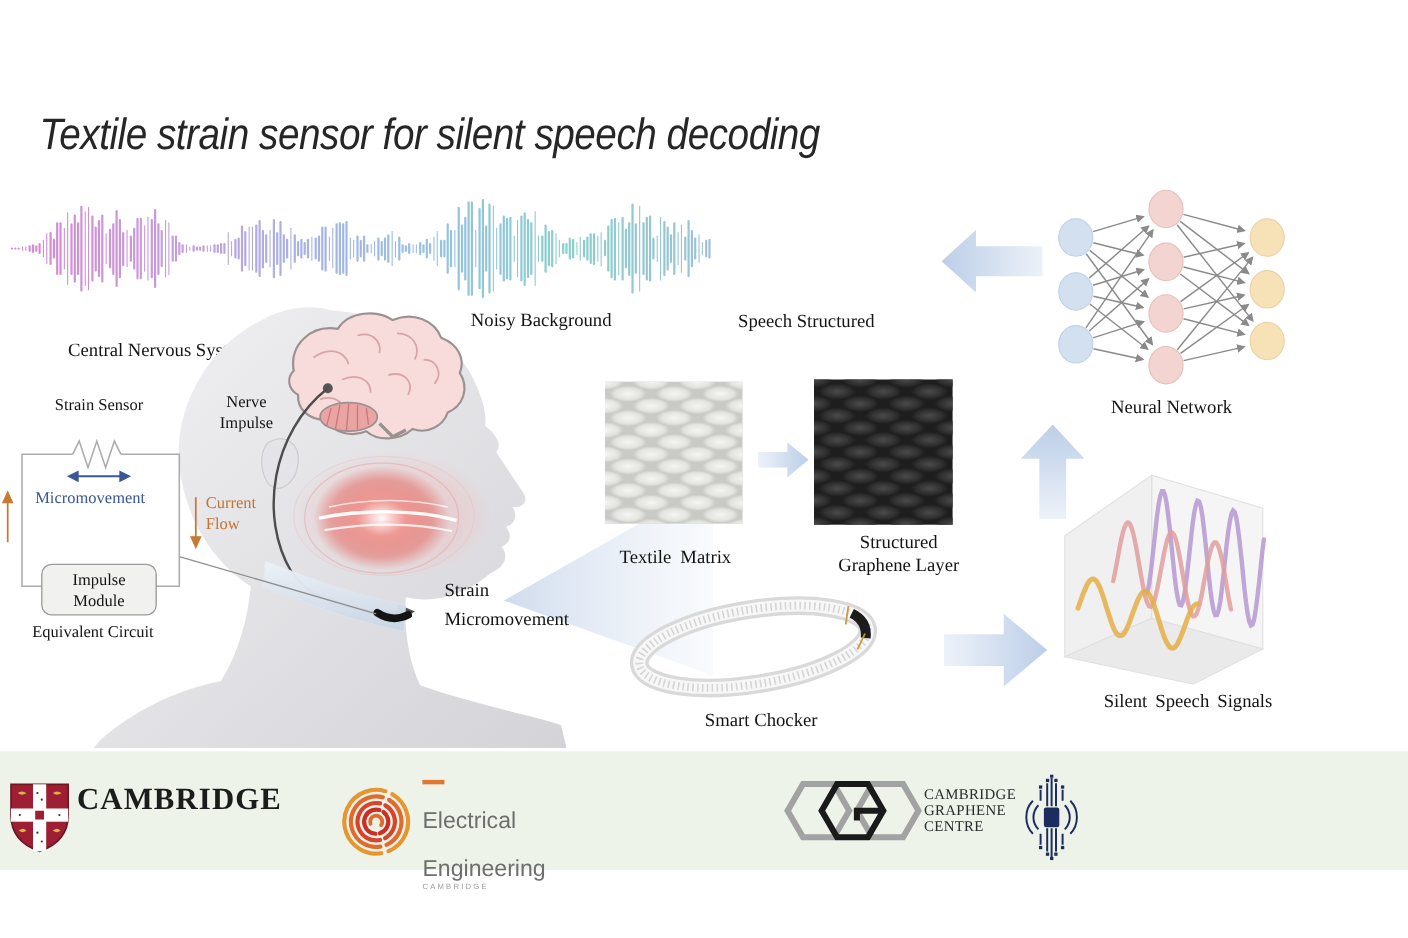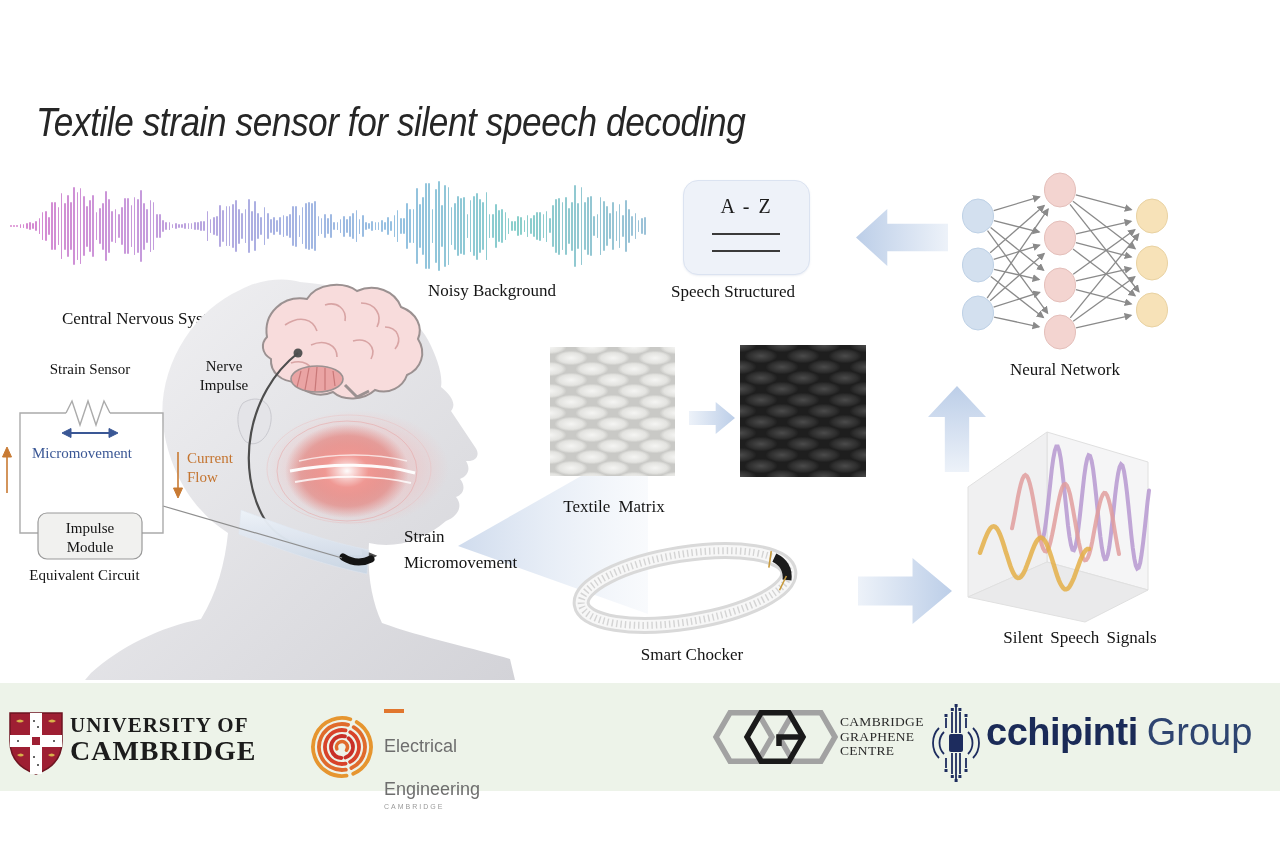--- a/index.html
+++ b/index.html
@@ -42,21 +42,21 @@
       radial-gradient(ellipse 55% 46% at 50% 50%, #4b4b4b 0%, #2e2e2e 52%, rgba(15,15,15,0) 72%),
       radial-gradient(ellipse 55% 46% at 50% 50%, #4b4b4b 0%, #2e2e2e 52%, rgba(15,15,15,0) 72%);
     background-size:42px 22px,42px 22px;background-position:0 0,21px 11px;}
   
   #footer{position:absolute;left:0;top:683px;width:1280px;height:108px;background:var(--footer-bg,#edf3e9);}
   #cam-text{position:absolute;left:70px;top:713px;font-family:"Liberation Serif",serif;color:#1c1c1c;}
   #cam-text .l1{font-size:21px;letter-spacing:1px;font-weight:600;line-height:24px;}
   #cam-text .l2{font-size:28px;letter-spacing:1px;font-weight:600;line-height:27px;}
   #ee-text{position:absolute;left:384px;top:709px;font-family:"Liberation Sans",sans-serif;color:#6e6e6e;}
   #ee-text .dash{width:20px;height:4px;background:#e1762e;margin-bottom:6px;}
-  #ee-text .l{font-size:18px;line-height:19px;margin-top:24px;}
+  #ee-text .l{font-size:21px;line-height:19px;margin-top:24px;}
   #ee-text .l3{font-size:7px;letter-spacing:2px;color:#9a9a9a;margin-top:4px;}
   #cgc-text{position:absolute;left:840px;top:715px;font-family:"Liberation Serif",serif;
             color:#2b2b2b;font-size:13.5px;line-height:14.5px;letter-spacing:.3px;font-weight:500;}
   #chg-text{position:absolute;left:986px;top:711px;font-family:"Liberation Sans",sans-serif;white-space:nowrap;}
   #chg-text .b{font-weight:700;font-size:38px;color:var(--navy-bold,#1a2a57);letter-spacing:-.5px;}
   #chg-text .r{font-weight:400;font-size:38px;color:var(--navy-regular,#2e4470);margin-left:9px;}
   svg{display:block;}
 </style>
 </head>
 <body>
@@ -391,25 +391,20 @@
     <div>Impulse</div>
     <div>Module</div>
   </div>
   <div class="lbl small" style="left:12px;top:566px;width:145px;">Equivalent Circuit</div>
 
   <div class="lbl left" style="left:404px;top:524px;line-height:26px;">
     <div>Strain</div>
     <div>Micromovement</div>
   </div>
 
-  <div id="speech-box">
-    <div class="az">A - Z</div>
-    <div class="tline" style="top:52px;"></div>
-    <div class="tline" style="top:69px;"></div>
-  </div>
   <div class="lbl" style="left:653px;top:281px;width:160px;">Speech Structured</div>
 
   <div class="arrow left" style="left:856px;top:209px;width:92px;height:57px;"></div>
 
   <svg id="nn" class="abs" style="left:950px;top:165px;" width="240" height="195" viewBox="0 0 240 195">
       <defs>
         <marker id="nnArr" markerWidth="7" markerHeight="7" refX="5" refY="3" orient="auto">
           <path d="M0,0 L6,3 L0,6 Z" fill="#8a8a8a"></path>
         </marker>
       </defs>
@@ -449,20 +444,24 @@
       <ellipse cx="202" cy="145" rx="15.5" ry="17" fill="#f7e2b8" stroke="#e9d2a2"></ellipse>
     </svg>
   <div class="lbl" style="left:990px;top:359px;width:150px;">Neural Network</div>
 
   <div class="arrow up" style="left:928px;top:386px;width:58px;height:86px;"></div>
 
   <div class="tile light" style="left:550px;top:347px;width:125px;height:129px;"></div>
   <div class="arrow right" style="left:689px;top:402px;width:46px;height:32px;"></div>
   <div class="tile dark" style="left:740px;top:345px;width:126px;height:132px;"></div>
   <div class="lbl" style="left:544px;top:496px;width:140px;word-spacing:4px;">Textile Matrix</div>
+  <div class="lbl" style="left:742px;top:482px;width:150px;">
+    <div>Structured</div>
+    <div>Graphene Layer</div>
+  </div>
 
   <svg class="abs" style="left:565px;top:532px;" width="240" height="112" viewBox="0 0 240 112">
     <g transform="rotate(-9 120 56)">
       <ellipse cx="120" cy="56" rx="105" ry="34" fill="none" stroke="#d9d9d9" stroke-width="17"></ellipse>
       <ellipse cx="120" cy="56" rx="105" ry="34" fill="none" stroke="#f7f7f7" stroke-width="11"></ellipse>
       <ellipse cx="120" cy="56" rx="105" ry="34" fill="none" stroke="#a8a8a8" stroke-width="7" stroke-dasharray="1.4 3" opacity=".45"></ellipse>
       <path d="M213,40 Q226,49 222,64" fill="none" stroke="#1c1c1c" stroke-width="9"></path>
       <line x1="211" y1="33" x2="206" y2="49" stroke="#c89a3c" stroke-width="1.6"></line>
       <line x1="222" y1="60" x2="213" y2="73" stroke="#c89a3c" stroke-width="1.6"></line>
     </g>
@@ -501,21 +500,20 @@
     <g fill="#333333">
       <circle cx="26" cy="10" r="1"></circle>
         <circle cx="30" cy="16" r="1"></circle>
         <circle cx="10" cy="30" r="1"></circle>
       <circle cx="46" cy="30" r="1"></circle>
         <circle cx="26" cy="46" r="1"></circle>
         <circle cx="30" cy="54" r="1"></circle>
     </g>
   </svg>
   <div id="cam-text">
-    <div class="l1">UNIVERSITY OF</div>
     <div class="l2">CAMBRIDGE</div>
   </div>
 
   <svg class="abs" style="left:310px;top:711px;" width="64" height="70" viewBox="0 0 64 70">
     <g fill="none" stroke-linecap="round" transform="rotate(-200 32 36)">
       <circle cx="32" cy="36" r="29" stroke="#e6952f" stroke-width="3.8" stroke-dasharray="64 7 64 7 64 200"></circle>
       <circle cx="32" cy="36" r="23" stroke="#e06b2c" stroke-width="3.8" stroke-dasharray="50 6 50 6 50 200"></circle>
       <circle cx="32" cy="36" r="17" stroke="#d8432a" stroke-width="3.8" stroke-dasharray="36 5 36 5 36 200"></circle>
       <circle cx="32" cy="36" r="11" stroke="#c92f27" stroke-width="3.8" stroke-dasharray="24 4 24 4 24 200"></circle>
       <circle cx="32" cy="36" r="5.5" stroke="#e06b2c" stroke-width="3.5" stroke-dasharray="22 200"></circle>
@@ -566,17 +564,14 @@
         <rect x="30.4" y="4" width="3" height="3"></rect>
       <rect x="22.8" y="71" width="3" height="3"></rect>
         <rect x="26.6" y="75" width="3" height="3"></rect>
         <rect x="30.4" y="71" width="3" height="3"></rect>
       <rect x="16.5" y="10" width="3" height="3"></rect>
         <rect x="36.5" y="10" width="3" height="3"></rect>
       <rect x="16.5" y="65" width="3" height="3"></rect>
         <rect x="36.5" y="65" width="3" height="3"></rect>
     </g>
   </svg>
-  <div id="chg-text">
-    <span class="b">cchipinti</span><span class="r">Group</span>
-  </div>
 
 </div>
 
 </body></html>

